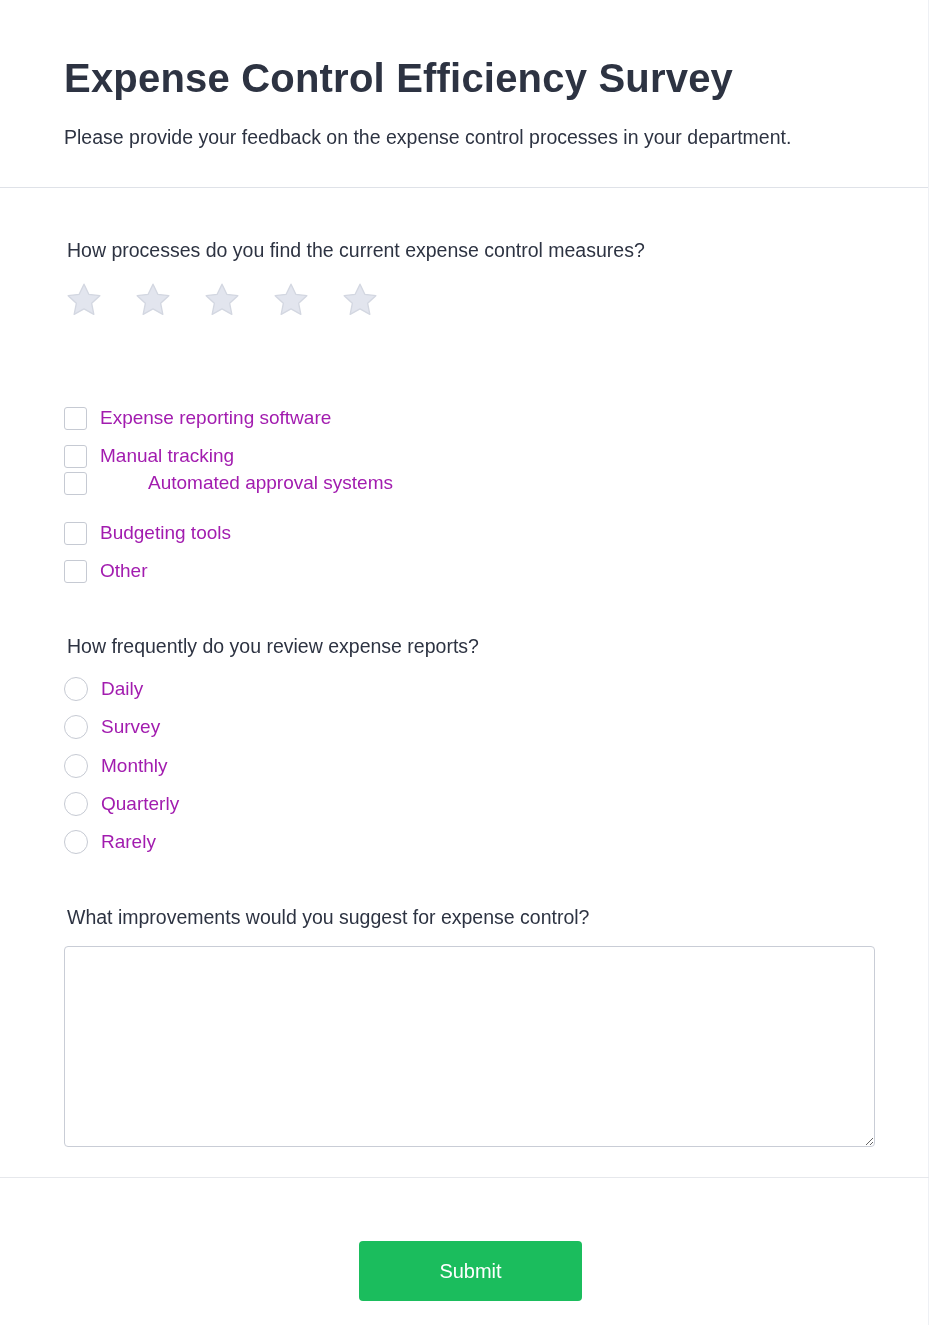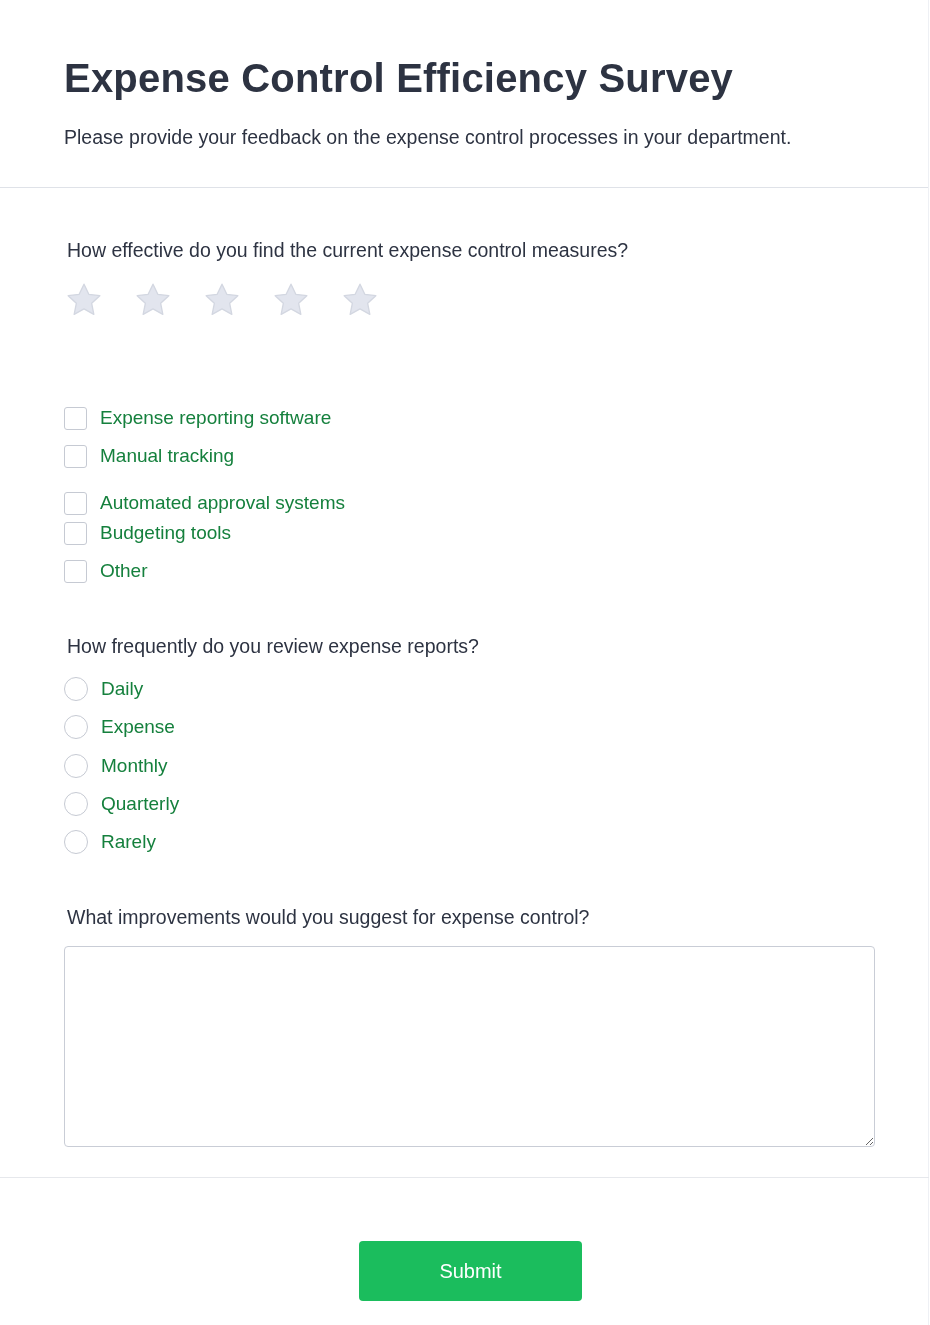--- a/index.html
+++ b/index.html
@@ -7,35 +7,35 @@
   .card { position:relative; width:929px; height:1325px; border-right:1px solid #eef0f4; box-sizing:border-box; background:#fff; }
   .header { height:188px; border-bottom:1px solid #dfe2e8; box-sizing:border-box; padding:55px 64px 8px 64px; }
   .title { font-size:40px; font-weight:bold; color:#2d3342; margin:0; line-height:46px; letter-spacing:0.2px; }
   .subtitle { font-size:19.5px; color:#2d3342; margin-top:24px; line-height:24px; }
   .q { position:absolute; left:67px; font-size:19.5px; color:#2d3342; font-weight:normal; }
   .stars { position:absolute; left:64px; top:280px; display:flex; }
   .star { width:40px; height:40px; margin-right:29px; }
   .opt { position:absolute; left:64px; display:flex; align-items:center; height:26px; }
   .box { width:23px; height:23px; border:1px solid #c6cad3; border-radius:3px; box-sizing:border-box; background:#fff; }
   .radio { width:24px; height:24px; border:1px solid #c6cad3; border-radius:50%; box-sizing:border-box; background:#fff; }
-  .optlabel { margin-left:13px; font-size:19px; color:#15803d; }
+  .optlabel { margin-left:13px; font-size:19px; color:#a21caf; }
   .textarea { position:absolute; left:64px; top:946px; width:811px; height:201px; border:1px solid #c9cdd6; border-radius:4px; box-sizing:border-box; resize:both; font-family:"Liberation Sans", sans-serif; font-size:16px; padding:8px; outline:none; }
   .footer-line { position:absolute; left:0; top:1177px; width:929px; height:1px; background:#e6e8ec; }
   .submit { position:absolute; left:359px; top:1241px; width:223px; height:60px; background:#1bbd5d; color:#fff; border:none; border-radius:4px; font-family:"Liberation Sans", sans-serif; font-size:20px; cursor:pointer; }
 </style>
 </head>
 <body>
 
 <div class="card">
   <div class="header">
     <h1 class="title">Expense Control Efficiency Survey</h1>
     <div class="subtitle">Please provide your feedback on the expense control processes in your department.</div>
   </div>
 
-  <div class="q" style="top:239px;">How effective do you find the current expense control measures?</div>
+  <div class="q" style="top:239px;">How processes do you find the current expense control measures?</div>
   <div class="stars">
     <svg class="star" viewBox="0 0 24 24">
         <path d="M12 2.5l2.9 6.1 6.6.8-4.9 4.6 1.3 6.6L12 17.3l-5.9 3.3 1.3-6.6-4.9-4.6 6.6-.8z" fill="#e2e5ee" stroke="#d3d7e1" stroke-width="0.8" stroke-linejoin="round"></path>
       </svg>
     <svg class="star" viewBox="0 0 24 24">
         <path d="M12 2.5l2.9 6.1 6.6.8-4.9 4.6 1.3 6.6L12 17.3l-5.9 3.3 1.3-6.6-4.9-4.6 6.6-.8z" fill="#e2e5ee" stroke="#d3d7e1" stroke-width="0.8" stroke-linejoin="round"></path>
       </svg>
     <svg class="star" viewBox="0 0 24 24">
         <path d="M12 2.5l2.9 6.1 6.6.8-4.9 4.6 1.3 6.6L12 17.3l-5.9 3.3 1.3-6.6-4.9-4.6 6.6-.8z" fill="#e2e5ee" stroke="#d3d7e1" stroke-width="0.8" stroke-linejoin="round"></path>
       </svg>
@@ -48,41 +48,41 @@
   </div>
 
   <div class="opt" style="top:405px;">
     <span class="box"></span>
     <span class="optlabel">Expense reporting software</span>
   </div>
   <div class="opt" style="top:443px;">
     <span class="box"></span>
     <span class="optlabel">Manual tracking</span>
   </div>
-  <div class="opt" style="top:490px;">
+  <div class="opt" style="top:470px;gap:48px;">
     <span class="box"></span>
     <span class="optlabel">Automated approval systems</span>
   </div>
   <div class="opt" style="top:520px;">
     <span class="box"></span>
     <span class="optlabel">Budgeting tools</span>
   </div>
   <div class="opt" style="top:558px;">
     <span class="box"></span>
     <span class="optlabel">Other</span>
   </div>
 
   <div class="q" style="top:635px;">How frequently do you review expense reports?</div>
   <div class="opt" style="top:676px;">
     <span class="radio"></span>
     <span class="optlabel">Daily</span>
   </div>
   <div class="opt" style="top:714px;">
     <span class="radio"></span>
-    <span class="optlabel">Expense</span>
+    <span class="optlabel">Survey</span>
   </div>
   <div class="opt" style="top:753px;justify-content:center;">
     <span class="radio"></span>
     <span class="optlabel">Monthly</span>
   </div>
   <div class="opt" style="top:791px;">
     <span class="radio"></span>
     <span class="optlabel">Quarterly</span>
   </div>
   <div class="opt" style="top:829px;">

